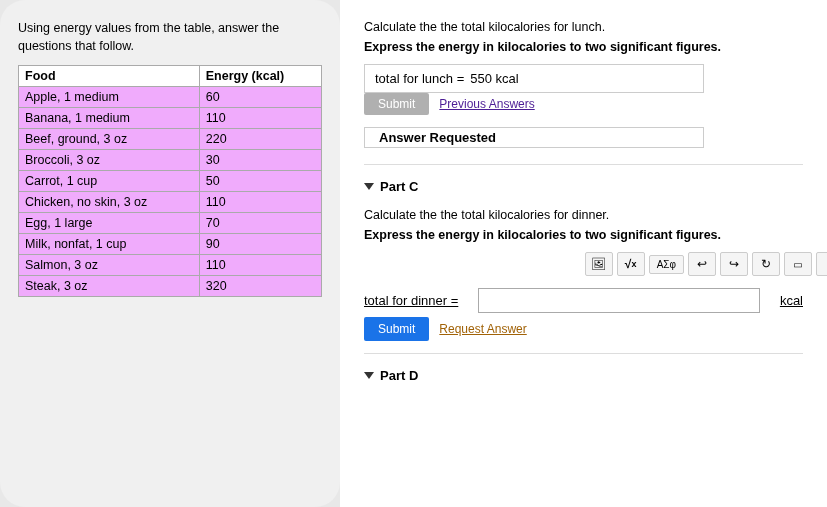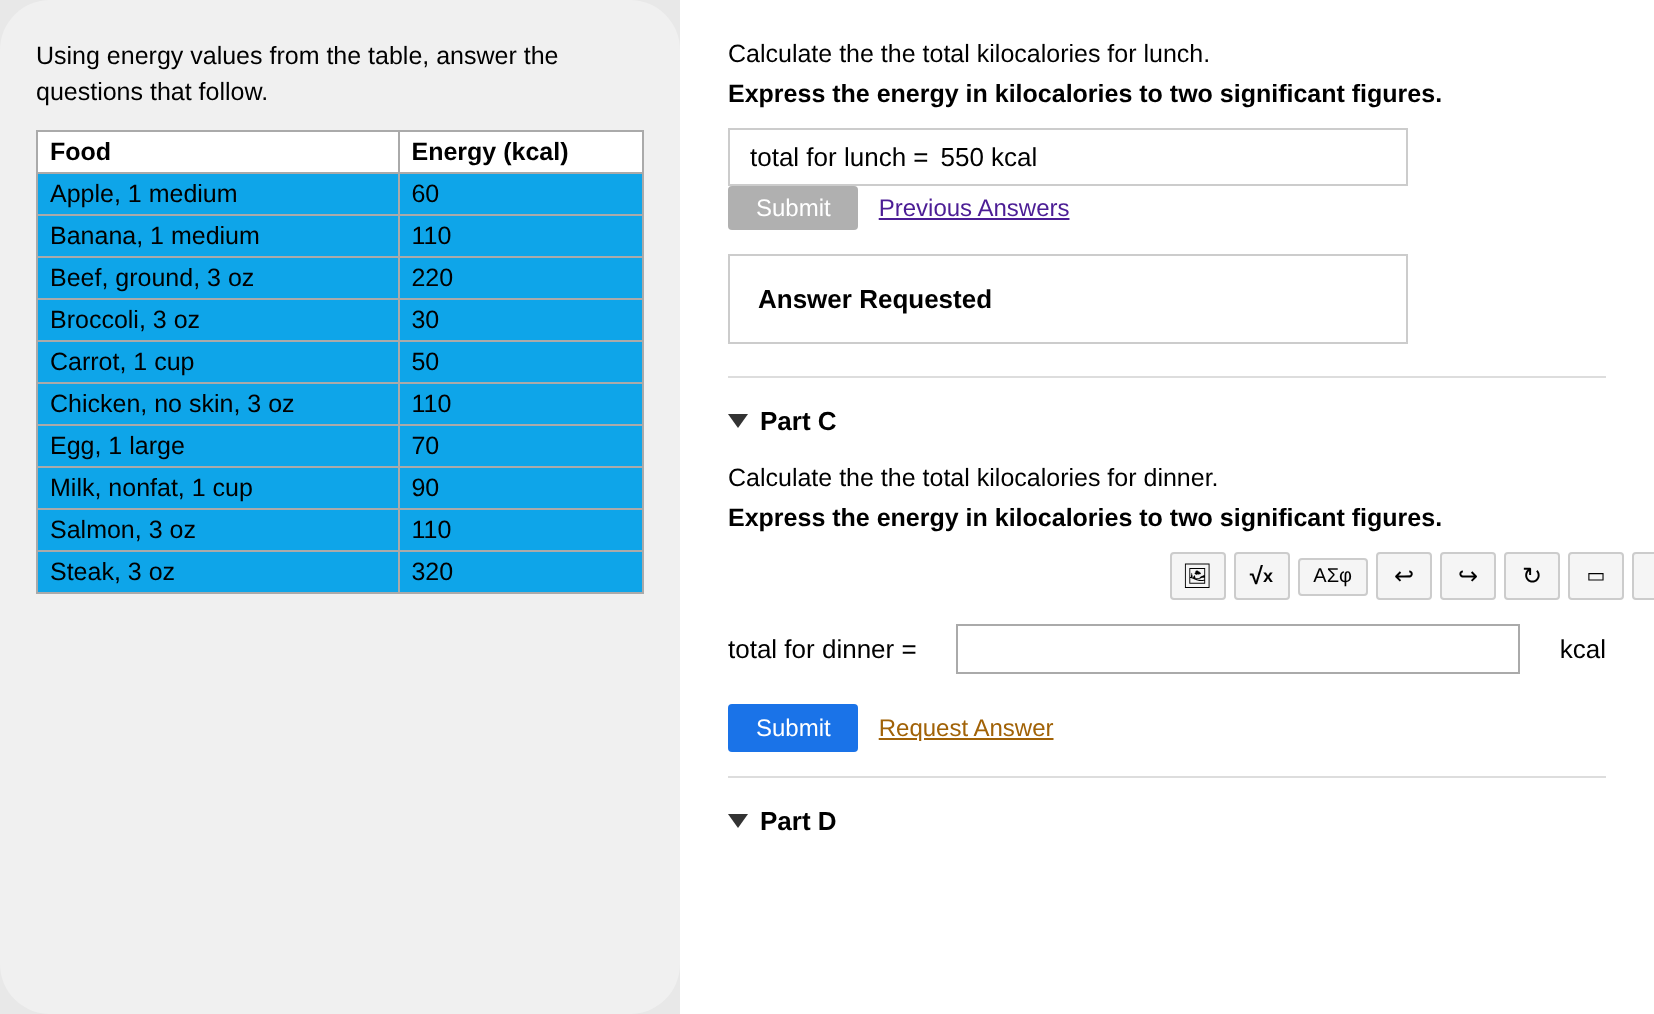--- a/index.html
+++ b/index.html
@@ -39,21 +39,21 @@
       padding: 3px 6px;
     }
 
     table.food-table th {
       background: #fff;
       font-weight: bold;
       text-align: left;
     }
 
     table.food-table td {
-      background: #0ea5e9;
+      background: #f0abfc;
     }
 
     table.food-table td:last-child {
       text-align: left;
     }
 
     
     .right-panel {
       flex: 1;
       background: #fff;
@@ -123,21 +123,21 @@
     .link-request {
       color: #a16207;
       font-size: 12px;
       text-decoration: underline;
       cursor: pointer;
       text-align: right;
     }
 
     .answer-requested-box {
       border: 1px solid #ccc;
-      padding: 14px 14px;
+      padding: 2px 14px;
       width: 340px;
       margin-bottom: 16px;
       font-size: 13px;
       font-weight: bold;
       background: #fff;
     }
 
     .part-header {
       display: flex;
       align-items: center;
@@ -193,21 +193,22 @@
       align-items: center;
       justify-content: center;
       width: 28px;
       height: 24px;
     }
 
     .dinner-input-row {
       display: flex;
       align-items: center;
       gap: 20px;
-      margin-bottom: 15px;
+      margin-bottom: 4px;
+      text-decoration: underline;
     }
 
     .dinner-input-row label {
       font-size: 13px;
       white-space: nowrap;
     }
 
     .dinner-input-row input {
       border: 1px solid #aaa;
       padding: 4px 6px;

